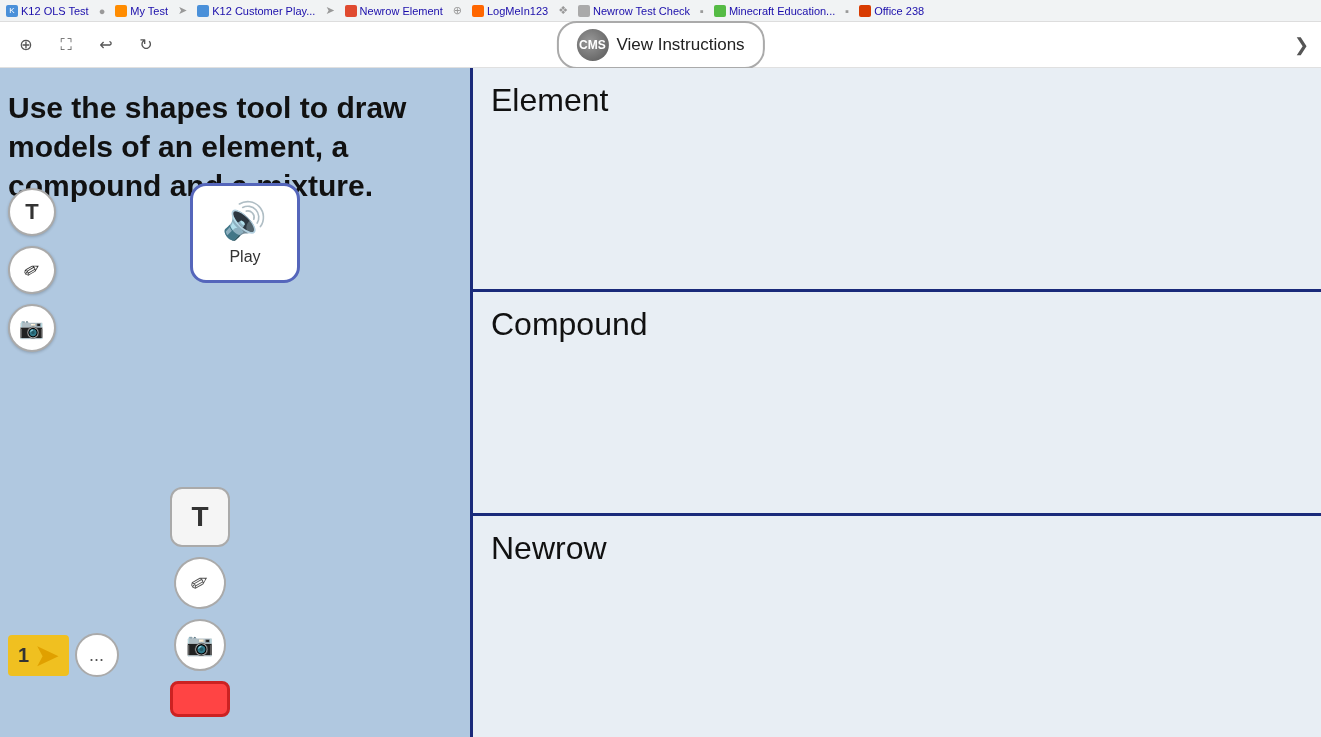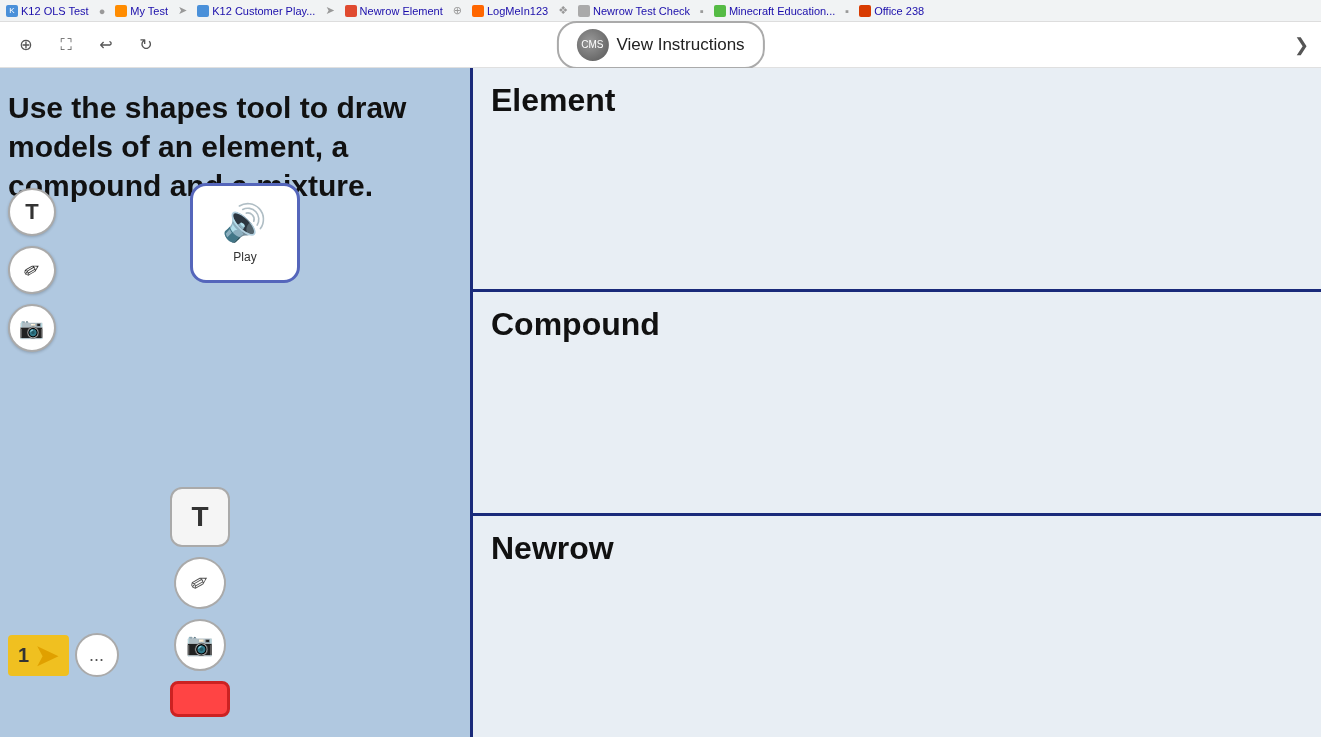--- a/index.html
+++ b/index.html
@@ -94,22 +94,22 @@
     }
     .cms-logo {
       width: 32px;
       height: 32px;
       border-radius: 50%;
       background: radial-gradient(circle at 40% 40%, #999, #555);
       display: flex;
       align-items: center;
       justify-content: center;
       color: white;
-      font-size: 10px;
-      font-weight: normal;
+      font-size: 12px;
+      font-weight: bold;
       flex-shrink: 0;
       text-align: right;
     }
 
     .toolbar-right {
       margin-left: auto;
       display: flex;
       align-items: center;
     }
     .scroll-right-btn {
@@ -183,21 +183,21 @@
       align-items: center;
       justify-content: center;
       cursor: pointer;
       gap: 6px;
     }
     .play-btn .speaker-icon {
       font-size: 36px;
       color: #3344aa;
     }
     .play-btn .play-label {
-      font-size: 12px;
+      font-size: 16px;
       color: #333;
       font-weight: 500;
     }
 
     
     .page-area {
       position: absolute;
       bottom: 60px;
       left: 8px;
       display: flex;
@@ -292,21 +292,21 @@
       flex: 1;
       border-bottom: 3px solid #1a2a7a;
       padding: 14px 18px;
       background: #e8eef4;
     }
     .section-box:last-child {
       border-bottom: none;
     }
     .section-label {
       font-size: 32px;
-      font-weight: 700;
+      font-weight: 400;
       color: #111;
     }
   </style>
 </head>
 <body>
 
 <div class="tab-bar">
   <span class="tab-bar-item">
     <span class="favicon favicon-k12">K</span>
     <span>K12 OLS Test</span>

